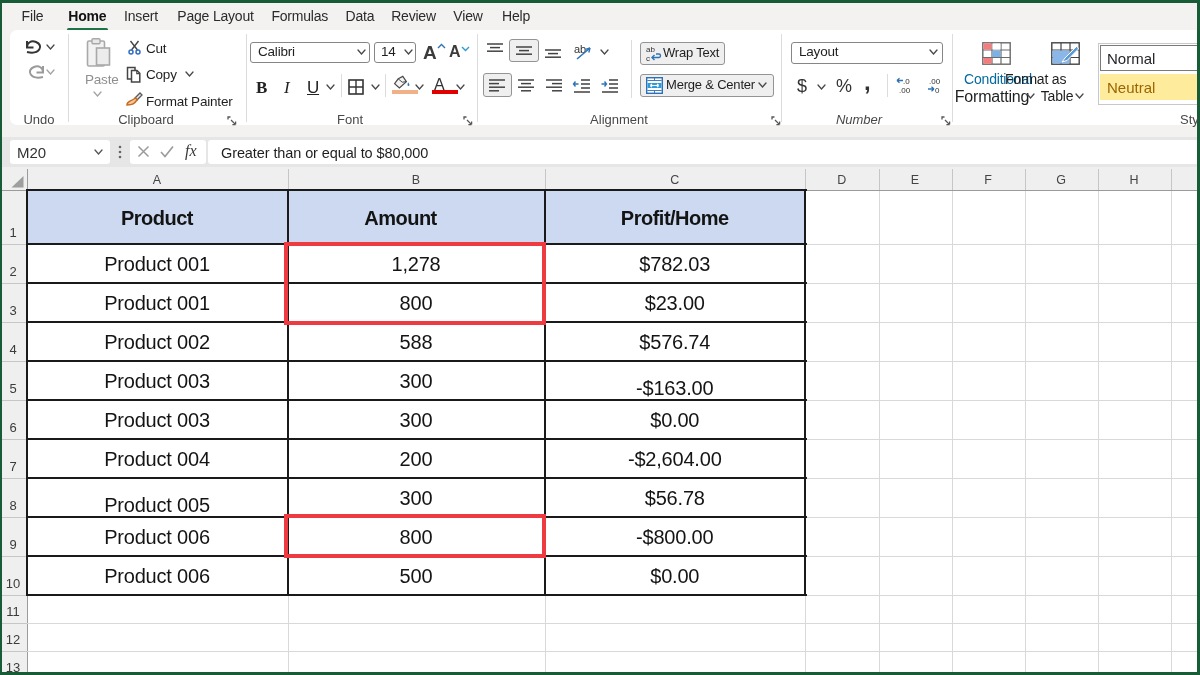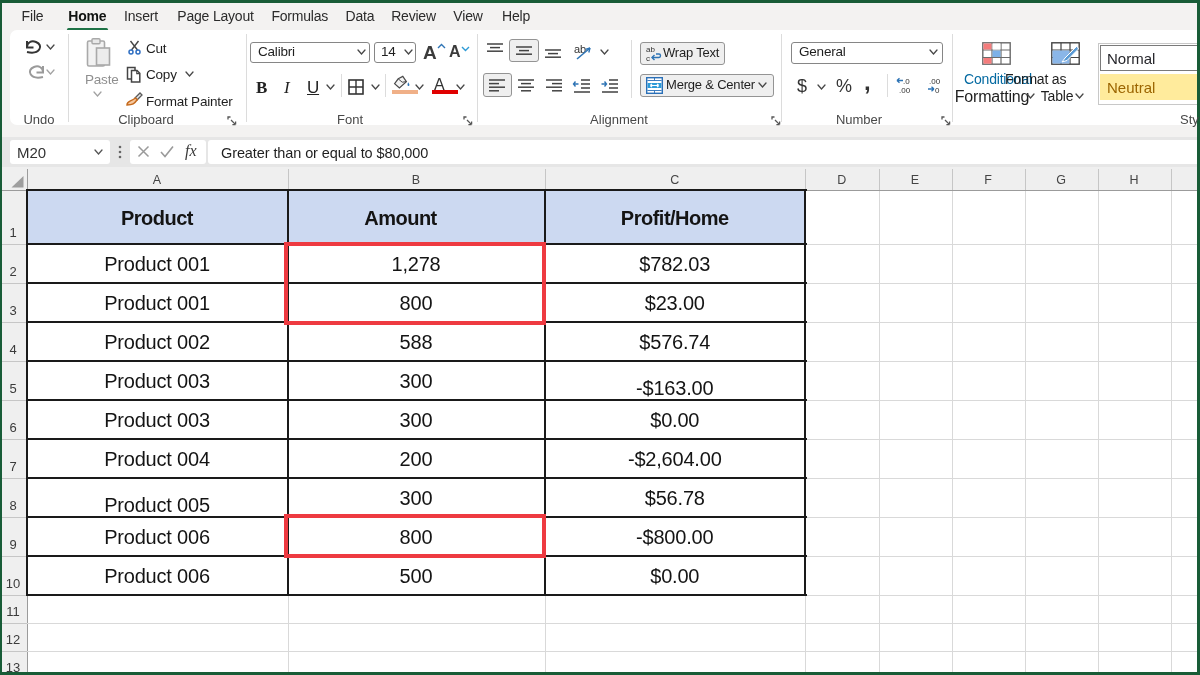--- a/index.html
+++ b/index.html
@@ -41,21 +41,21 @@
 <div class="abs" style="left:10px;top:30px;width:1187px;height:95px;background:#fff;border-radius:7px 0 0 7px;"></div>
 <div class="gsep" style="left:68px;"></div>
 <div class="gsep" style="left:246px;"></div>
 <div class="gsep" style="left:477px;"></div>
 <div class="gsep" style="left:781px;"></div>
 <div class="gsep" style="left:952px;"></div>
 <div class="glabel" style="left:-31px;">Undo</div>
 <div class="glabel" style="left:76px;">Clipboard</div>
 <div class="glabel" style="left:280px;">Font</div>
 <div class="glabel" style="left:549px;">Alignment</div>
-<div class="glabel" style="left:789px;">Number</div>
+<div class="glabel" style="left:789px;font-style:italic;">Number</div>
 <div class="abs" style="left:1180px;top:112px;font-size:13px;color:#484848;">Sty</div>
 <svg class="abs" style="left:24px;top:39px;" width="22" height="15" viewBox="0 0 22 15">
 <path d="M3 13 C 16 16, 20 6, 12 3 C 7 1, 3 4, 3 8" stroke="#343434" stroke-width="2" fill="none"></path>
 <path d="M3 2 L3 8.5 L9.5 8.5" stroke="#343434" stroke-width="2" fill="none"></path>
 </svg>
 <svg class="abs" style="left:46px;top:44px;" width="9" height="7" viewBox="0 0 9 7">
     <path d="M1 1 L4.5 5 L8 1" stroke="#474747" stroke-width="1.3" fill="none" stroke-linecap="round"></path>
   </svg>
 <svg class="abs" style="left:24px;top:64px;" width="22" height="15" viewBox="0 0 22 15">
 <path d="M19 13 C 6 16, 2 6, 10 3 C 15 1, 19 4, 19 8" stroke="#9a9a9a" stroke-width="2" fill="none"></path>
@@ -218,21 +218,21 @@
 </svg>
 <div class="bt" style="left:666px;top:77px;font-size:13px;">Merge &amp; Center</div>
 <svg class="abs" style="left:758px;top:82px;" width="9" height="7" viewBox="0 0 9 7">
     <path d="M1 1 L4.5 5 L8 1" stroke="#474747" stroke-width="1.3" fill="none" stroke-linecap="round"></path>
   </svg>
 <svg class="abs" style="left:771px;top:116px;" width="10" height="10" viewBox="0 0 10 10">
     <path d="M1 3.5 L1 1 L3.5 1" stroke="#565656" stroke-width="1.3" fill="none"></path>
     <path d="M4 4 L8.6 8.6 M8.6 8.6 L8.6 5.4 M8.6 8.6 L5.4 8.6" stroke="#565656" stroke-width="1.3" fill="none"></path>
   </svg>
 <div class="combo" style="left:791px;top:42px;width:152px;height:22px;"></div>
-<div class="bt" style="left:799px;top:44px;">General</div>
+<div class="bt" style="left:799px;top:44px;">Layout</div>
 <svg class="abs" style="left:929px;top:49px;" width="9" height="7" viewBox="0 0 9 7">
     <path d="M1 1 L4.5 5 L8 1" stroke="#474747" stroke-width="1.3" fill="none" stroke-linecap="round"></path>
   </svg>
 <div class="bt" style="left:797px;top:76px;font-size:18px;color:#333;">$</div>
 <svg class="abs" style="left:817px;top:84px;" width="9" height="7" viewBox="0 0 9 7">
     <path d="M1 1 L4.5 5 L8 1" stroke="#474747" stroke-width="1.3" fill="none" stroke-linecap="round"></path>
   </svg>
 <div class="bt" style="left:836px;top:76px;font-size:18px;color:#333;">%</div>
 <div class="bt" style="left:864px;top:68px;font-size:24px;font-weight:bold;color:#333;">,</div>
 <div class="abs" style="left:887px;top:74px;width:1px;height:23px;background:#dcdcdc;"></div>

